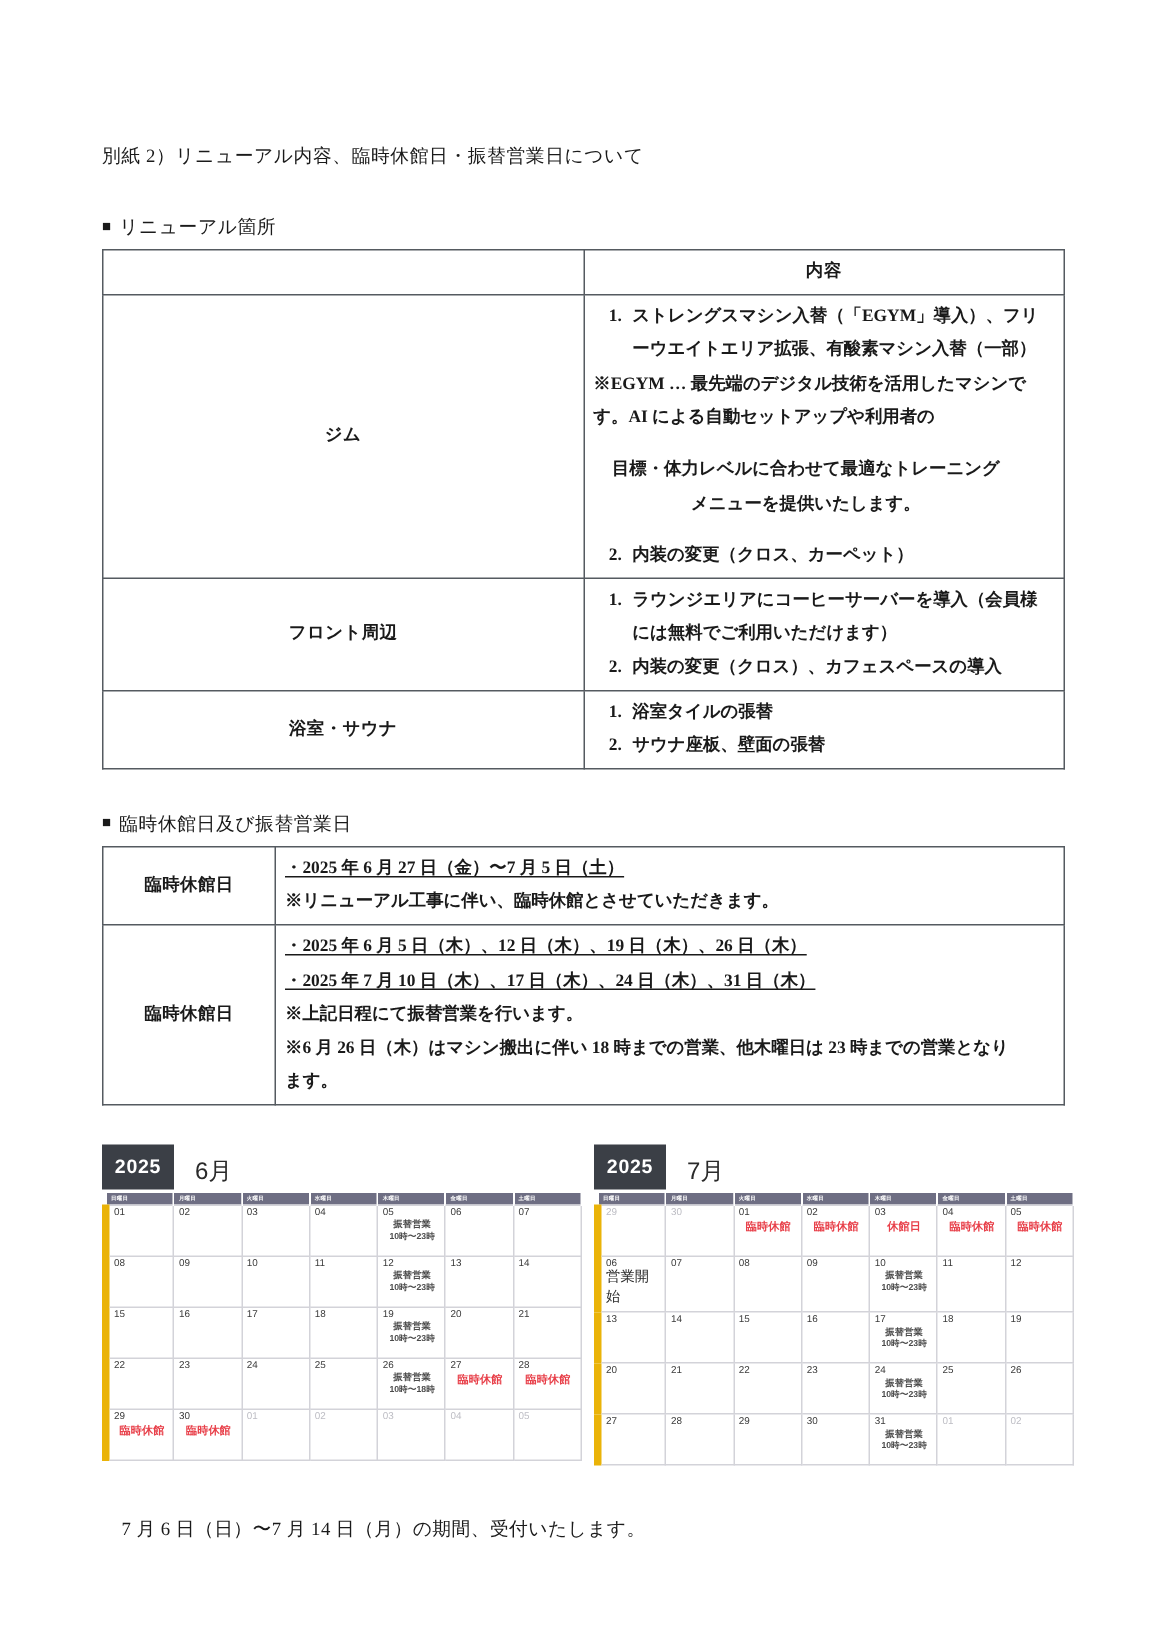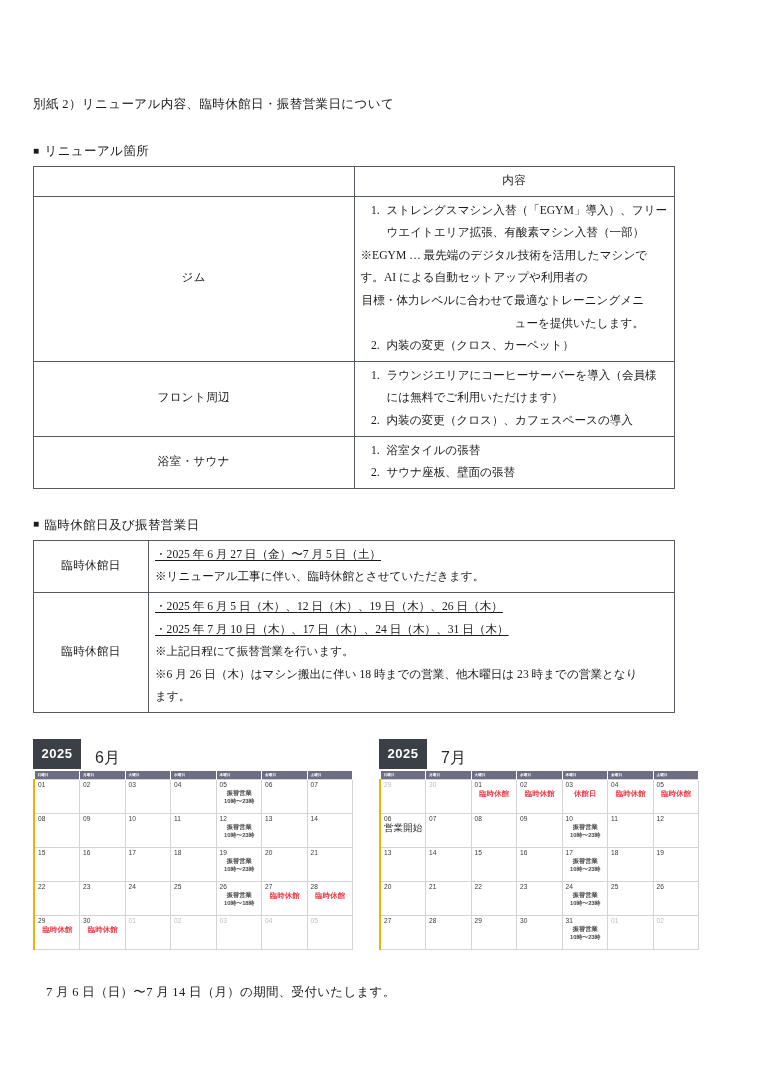--- a/index.html
+++ b/index.html
@@ -13,21 +13,21 @@
     font-family: "Liberation Serif", "DejaVu Serif", serif;
     color: #1a1a1a;
     position: relative;
     overflow: hidden;
   }
   .page {
     position: relative;
     width: 768px;
     height: 842px;
     box-sizing: border-box;
-    padding: 96px 58px 0 33px;
+    padding: 96px 58px 0 68px;
   }
 
   
   .doc-title {
     font-size: 12.5px;
     letter-spacing: 0.4px;
     margin: 0 0 30px 0;
     white-space: nowrap;
   }
   .section-head {
@@ -46,21 +46,21 @@
     border-collapse: collapse;
     width: 642px;
     table-layout: fixed;
     font-size: 11.6px;
     line-height: 1.95;
   }
   table.doc td, table.doc th {
     border: 1px solid #555a60;
     padding: 3px 6px;
     vertical-align: middle;
-    font-weight: normal;
+    font-weight: bold;
   }
   td.cat {
     text-align: center;
     width: 102px;
     letter-spacing: 0.3px;
     margin-top: 40px;
   }
   th.head-center {
     text-align: center;
     letter-spacing: 0.5px;
@@ -72,36 +72,36 @@
   }
   ol.items li {
     margin: 0;
     padding-left: 4px;
   }
   .note {
     margin: 0;
     padding: 0;
   }
   .note-indent {
-    margin: 0;
+    margin: 12px;
     padding: 0;
-    text-align: right;
+    text-align: center;
     padding-right: 24px;
   }
   .underline {
     text-decoration: underline;
     text-underline-offset: 2px;
   }
 
   .gap-a { height: 28px; }
 
   
   .cal-wrap {
     display: flex;
-    gap: 26px;
+    gap: 8px;
     margin-top: 26px;
     font-family: "Liberation Sans", "DejaVu Sans", sans-serif;
   }
   .cal {
     width: 320px;
   }
   .cal-title {
     display: flex;
     align-items: flex-end;
     height: 30px;
@@ -149,21 +149,21 @@
   }
   table.cal-grid td {
     border-bottom: 1px solid #d3d3d9;
     border-right: 1px solid #d3d3d9;
     height: 30px;
     vertical-align: top;
     padding: 1px 2px 2px 3px;
     overflow: hidden;
   }
   table.cal-grid td:first-child {
-    border-left: 2px solid #eab308;
+    border-left: 5px solid #eab308;
   }
   table.cal-grid tr:first-child td {
     border-top: 1px solid #d3d3d9;
   }
   .dnum {
     font-size: 6.6px;
     color: #3a3a3a;
     line-height: 1.15;
     display: block;
   }

